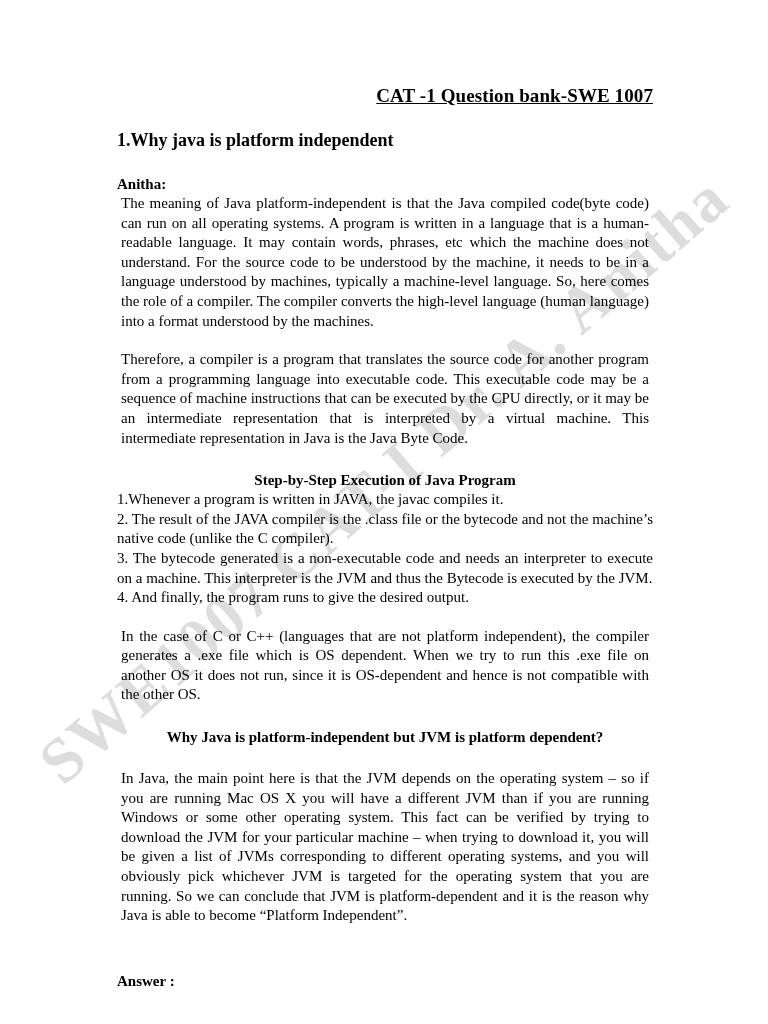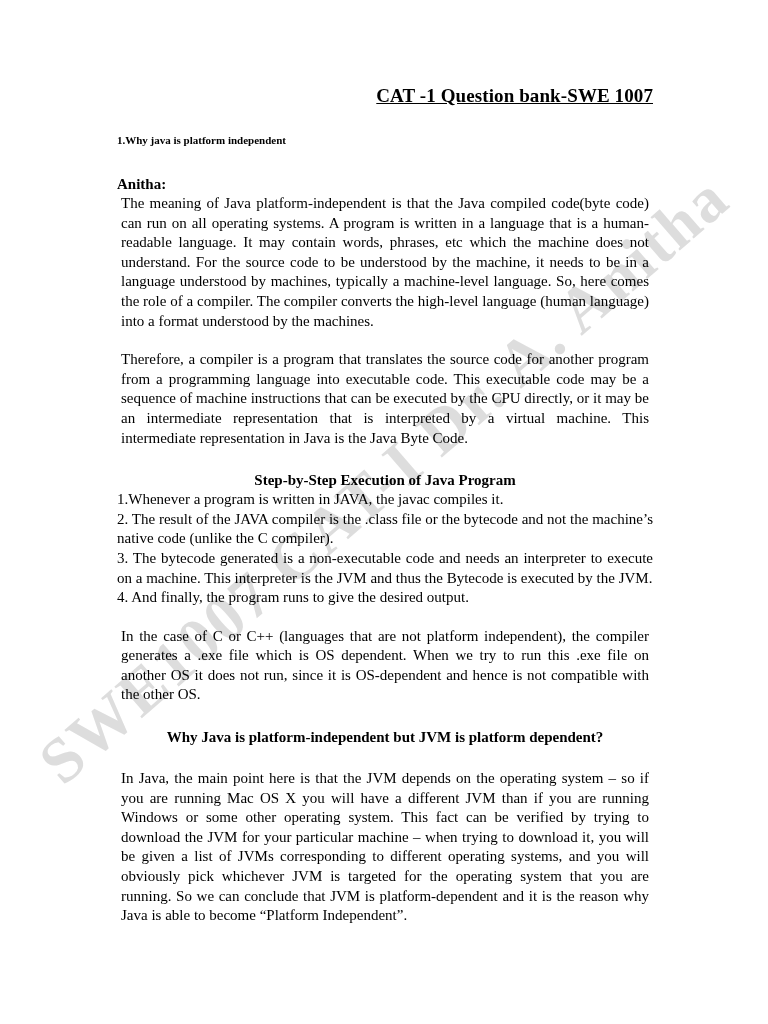--- a/index.html
+++ b/index.html
@@ -59,21 +59,21 @@
     text-align: right;
     font-weight: 700;
     font-size: 19px;
     line-height: 20px;
     text-decoration: underline;
     margin: 86px 0 0 0;
     letter-spacing: 0.1px;
   }
   .q-heading {
     font-weight: 700;
-    font-size: 11px;
+    font-size: 18px;
     line-height: 20px;
     margin: 24px 0 0 0;
     text-align: left;
   }
   .sub-heading {
     font-weight: 700;
     font-size: 15px;
     line-height: 20px;
     margin: 22px 0 0 0;
     text-align: center;
@@ -153,17 +153,18 @@
 
     <div class="sub-heading">Why Java is platform-independent but JVM is platform dependent?</div>
 
     <div class="heading-block-gap"></div>
 
     <p class="body nogap">In Java, the main point here is that the JVM depends on the operating system – so if you are running Mac OS X you will have a different JVM than if you are running Windows or some other operating system. This fact can be verified by trying to download the JVM for your particular machine – when trying to download it, you will be given a list of JVMs corresponding to different operating systems, and you will obviously pick whichever JVM is targeted for the operating system that you are running. So we can conclude that JVM is platform-dependent and it is the reason why Java is able to become “Platform Independent”.</p>
 
     <div class="spacer-lg"></div>
 
 
+    <div class="answer-label tight">Answer :</div>
 
     <div class="spacer-md"></div>
 
   </div>
 </div>
 
 </body></html>

